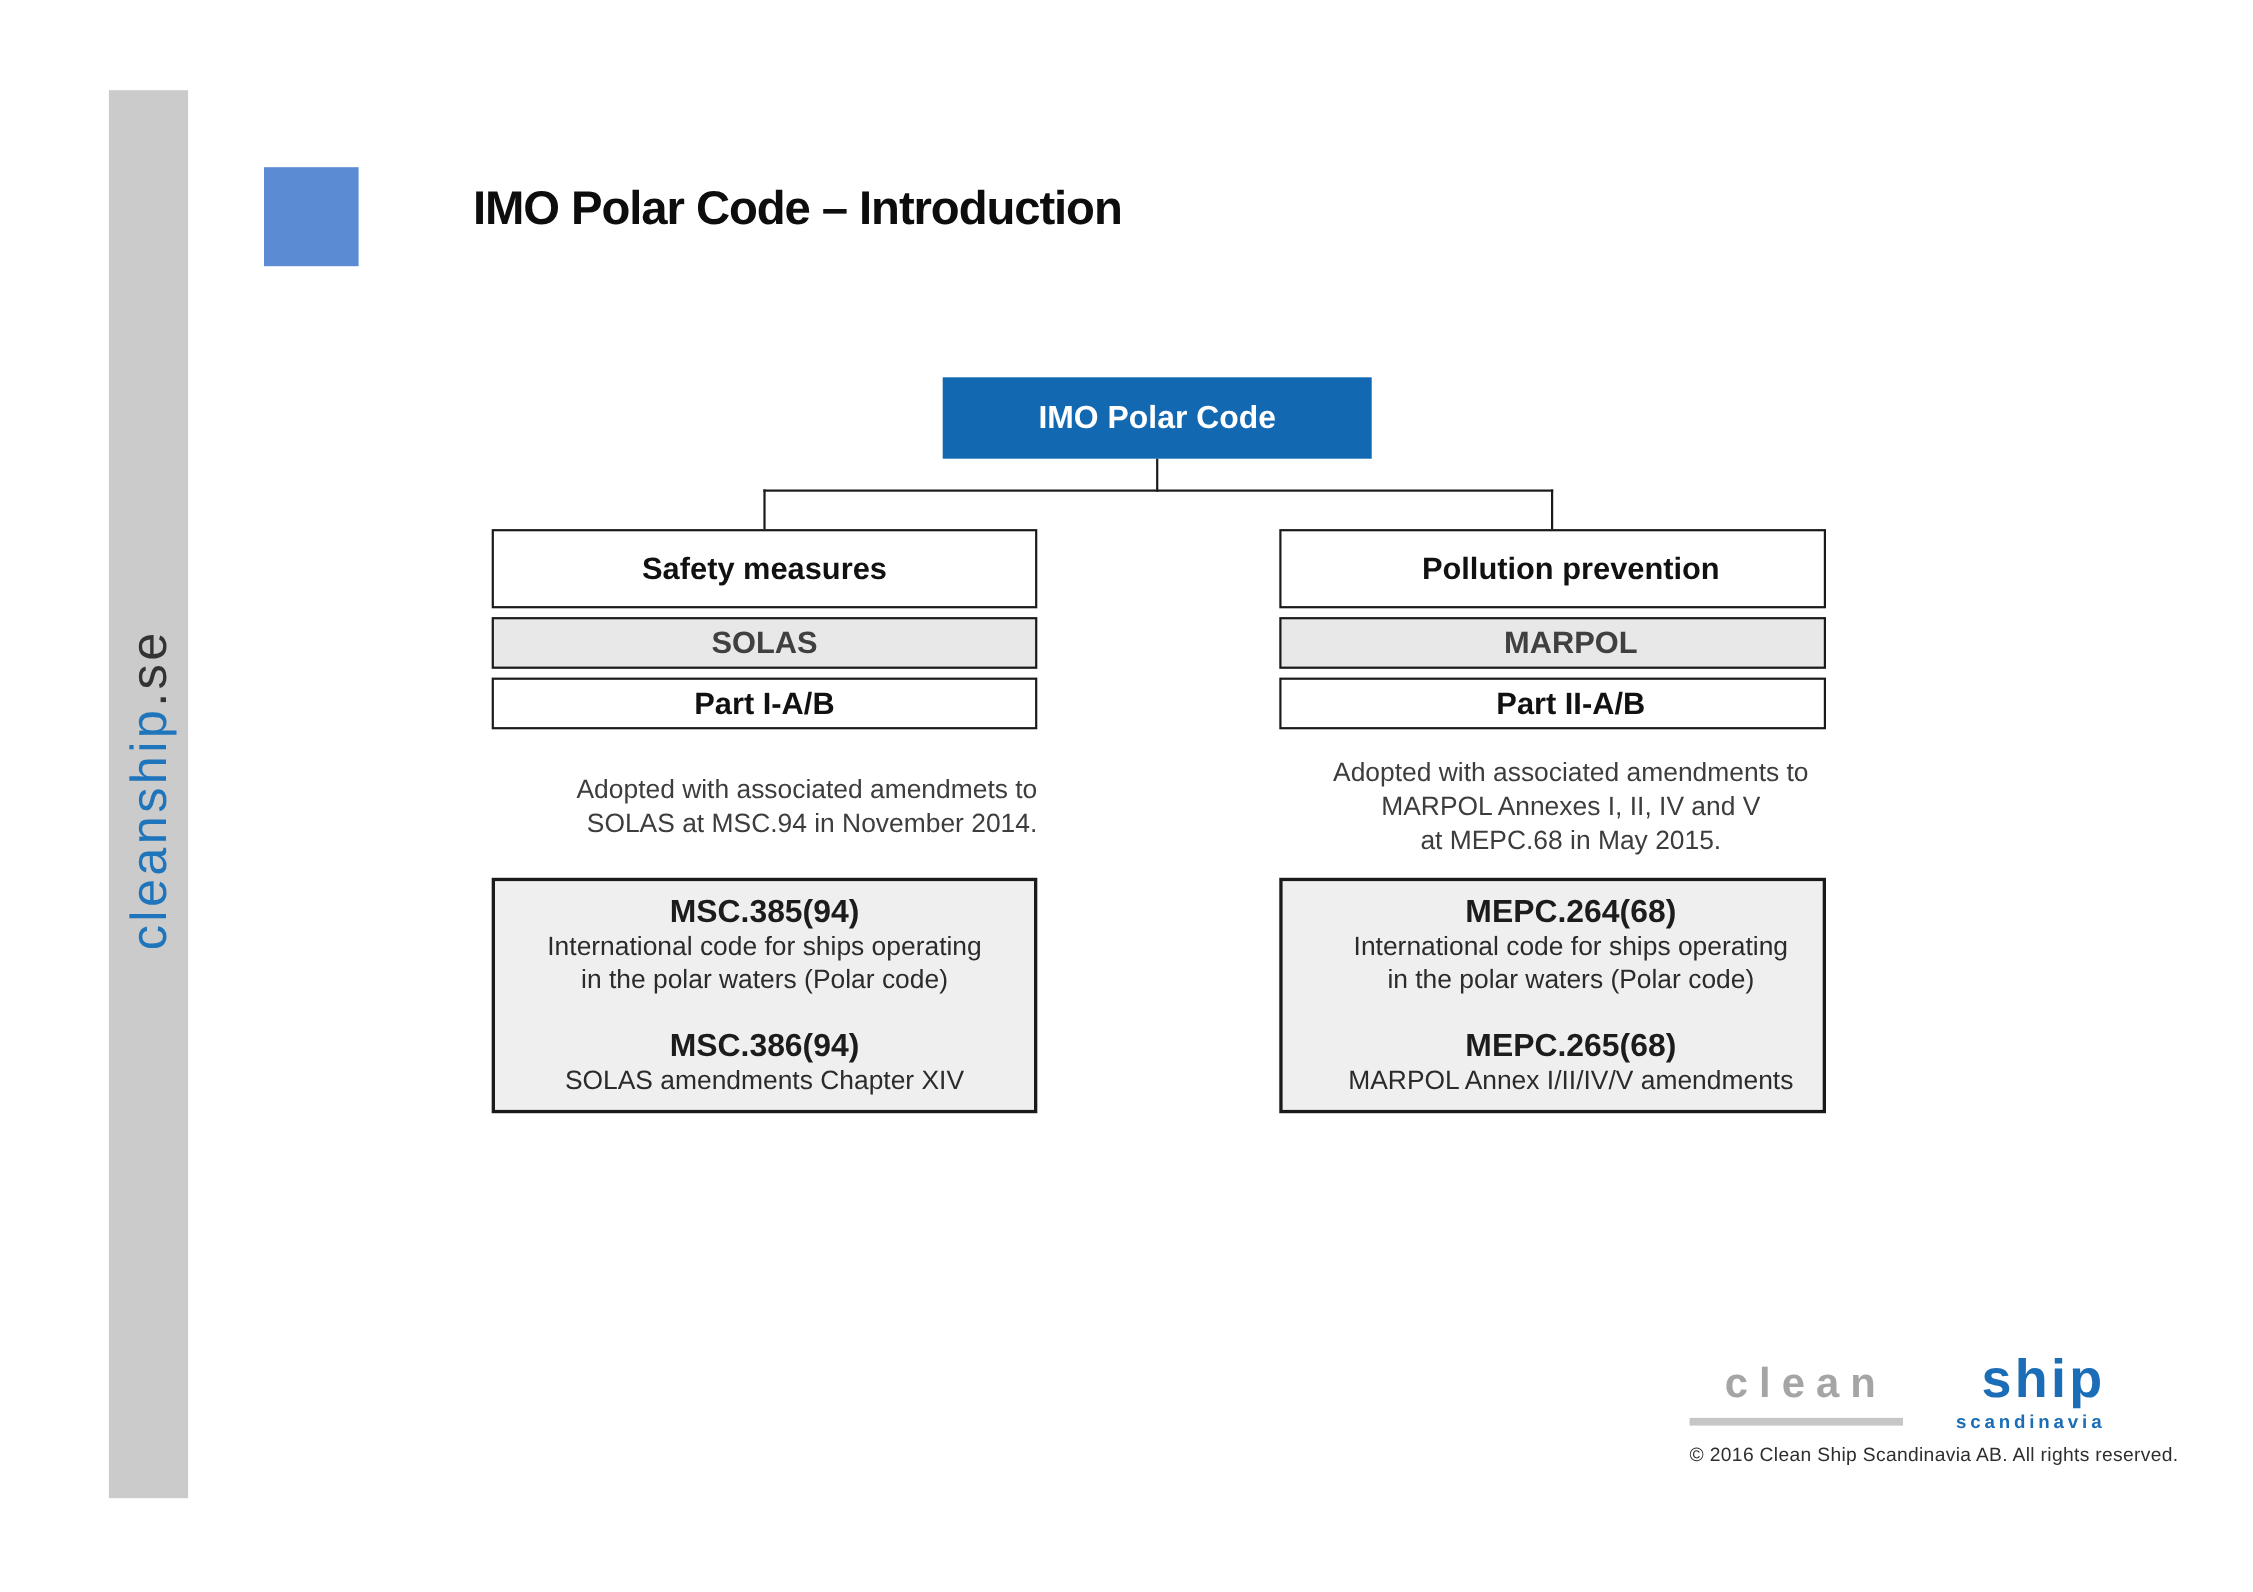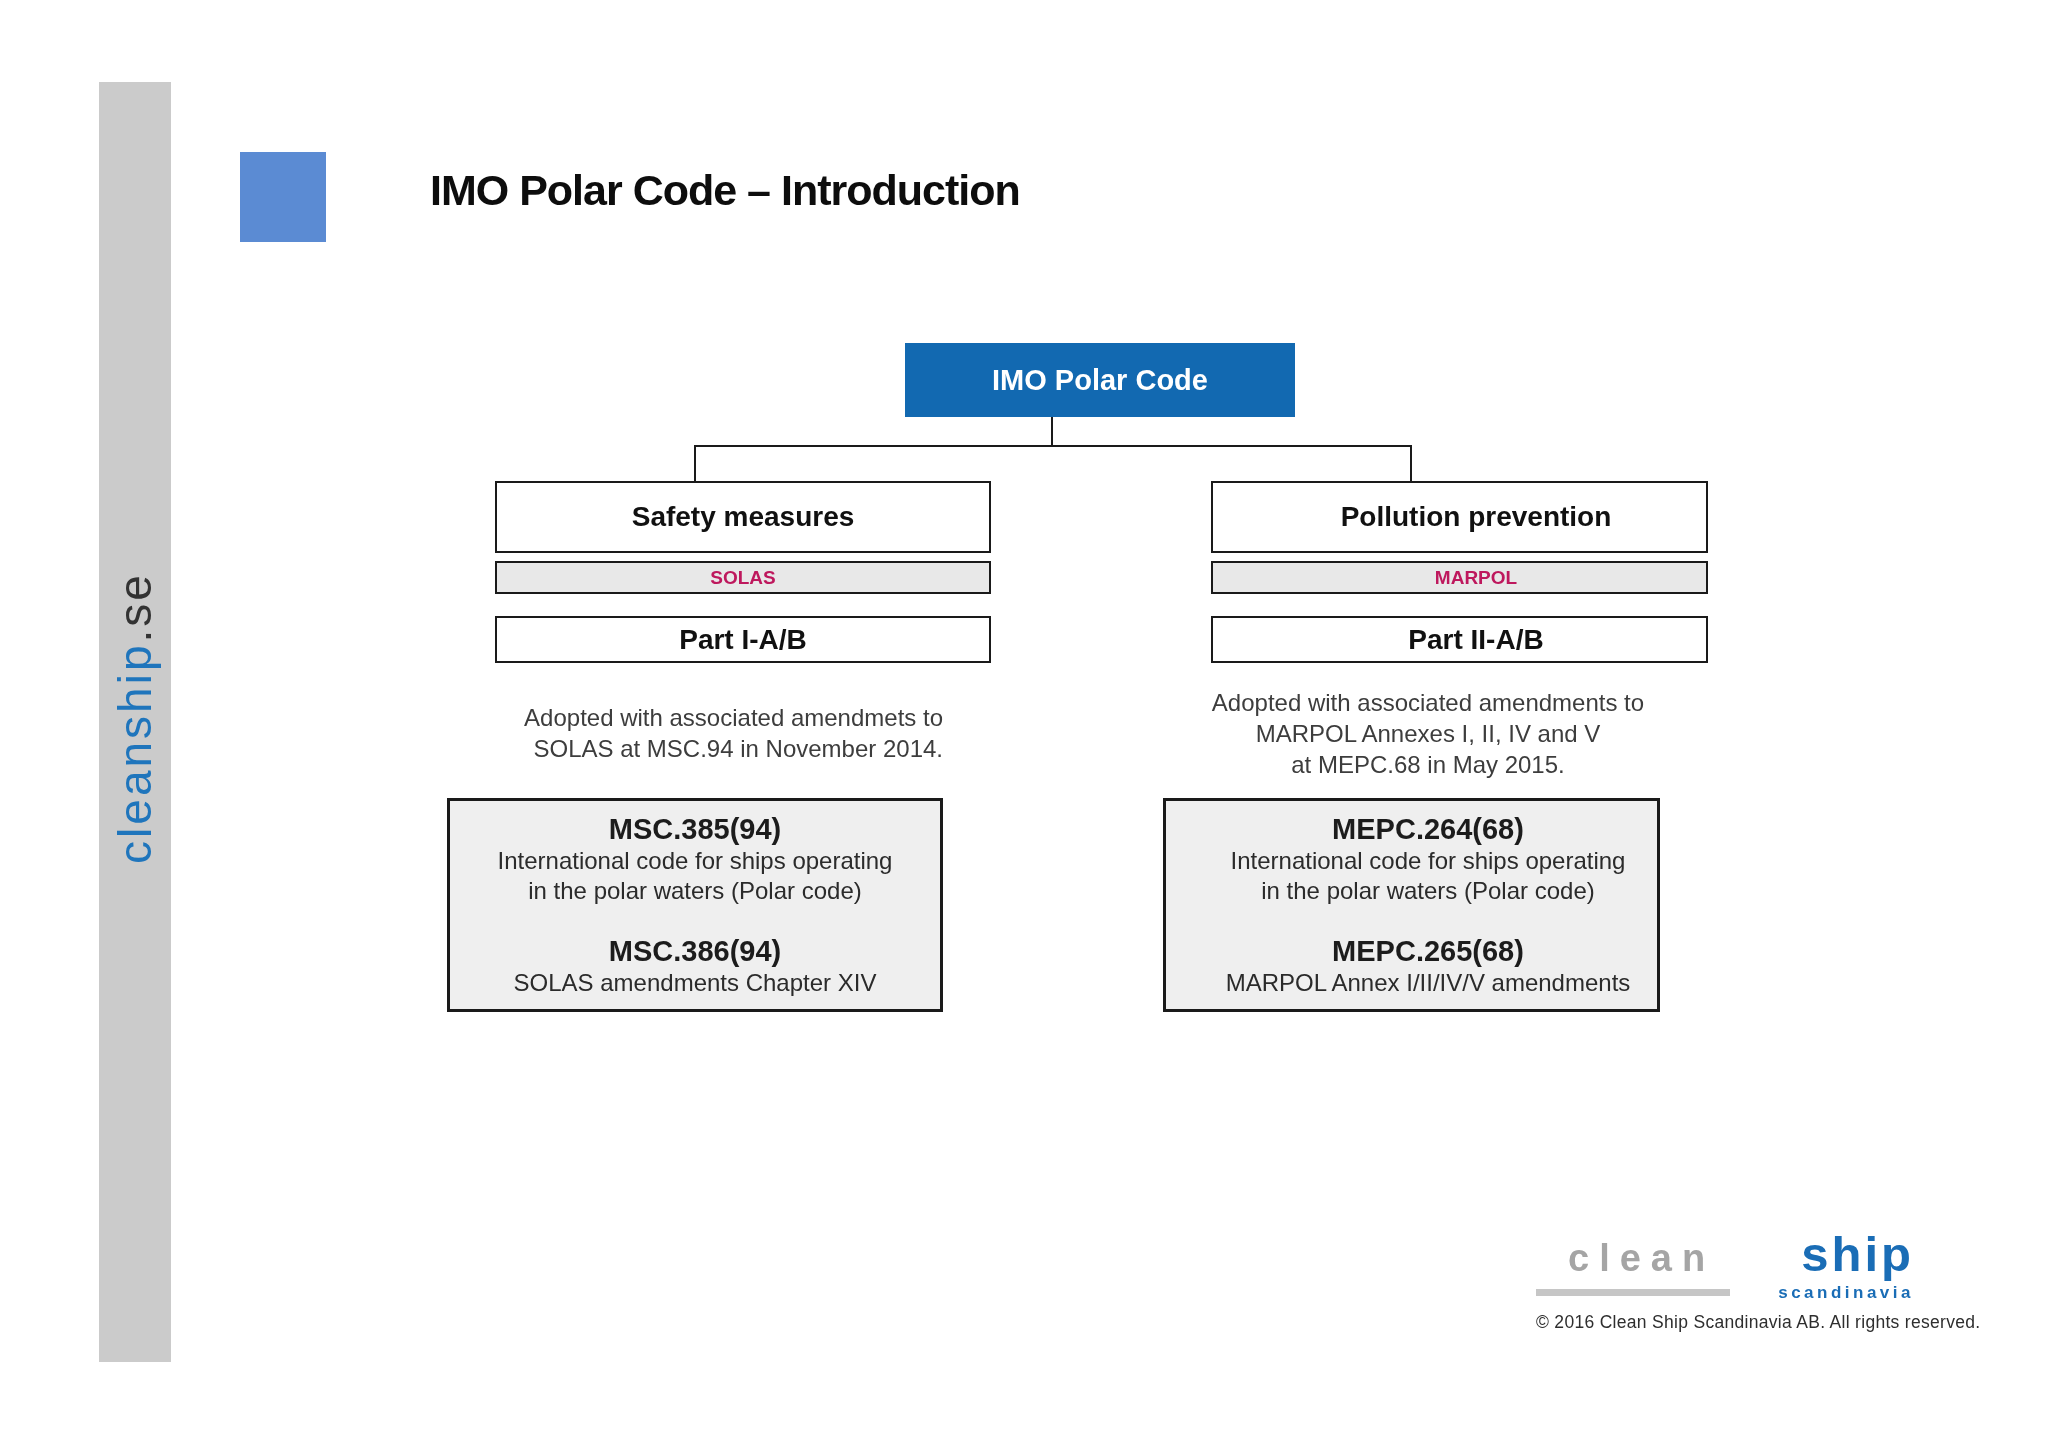--- a/index.html
+++ b/index.html
@@ -2,21 +2,21 @@
 <html style="--sidebar-bg: #cbcbcb; --sidebar-blue: #1f75bc; --sidebar-dark: #333333; --accent-blue: #5b8bd3; --root-blue: #1269b1; --line: #1a1a1a; --conv-fill: #e8e8e8; --res-fill: #efefef; --logo-gray: #a5a5a5; --logo-bar: #c6c6c6; --logo-blue: #1a6db6;"><head>
 <meta charset="utf-8">
 <style>
   html,body{margin:0;padding:0;}
   body{
     width:2048px;height:1447px;background:#ffffff;
     font-family:"Liberation Sans", sans-serif;
     position:relative;overflow:hidden;
   }
   .abs{position:absolute;box-sizing:border-box;}
-  .center{display:flex;align-items:center;justify-content:center;margin-left:48px;}
+  .center{display:flex;align-items:center;justify-content:center;}
 
   
   .sidebar-bar{left:99px;top:82px;width:72px;height:1280px;background:var(--sidebar-bg,#cbcbcb);}
   .sidebar-text{
     left:-65px;top:688px;width:400px;height:60px;line-height:60px;
     text-align:center;transform:rotate(-90deg);
     font-size:46px;letter-spacing:3px;white-space:nowrap;
   }
   .sidebar-text .brand{color:var(--sidebar-blue,#1f75bc);}
   .sidebar-text .suffix{color:var(--sidebar-dark,#333333);}
@@ -38,22 +38,22 @@
   .conn-v-root{left:1051px;top:417px;width:2px;height:30px;}
   .conn-h{left:694px;top:445px;width:718px;height:2px;}
   .conn-v-left{left:694px;top:445px;width:2px;height:37px;}
   .conn-v-right{left:1410px;top:445px;width:2px;height:37px;}
 
   .col-left{left:447px;width:496px;}
   .col-right{left:1163px;width:497px;padding-left:33px;}
 
   .hdr-box{top:481px;height:72px;background:#ffffff;border:2px solid var(--line,#1a1a1a);
     font-size:28px;font-weight:bold;color:#111;}
-  .conv-box{top:561px;height:33px;background:var(--conv-fill,#e8e8e8);
-    border:2px solid var(--line,#1a1a1a);font-size:19px;font-weight:bold;color:#be185d;}
+  .conv-box{top:561px;height:47px;background:var(--conv-fill,#e8e8e8);
+    border:2px solid var(--line,#1a1a1a);font-size:28px;font-weight:bold;color:#404040;}
   .part-box{top:616px;height:47px;background:#ffffff;border:2px solid var(--line,#1a1a1a);
     font-size:28px;font-weight:bold;color:#111;}
 
   .note{font-size:24px;line-height:31px;color:#3d3d3d;text-align:center;}
   .note-left{top:702px;text-align:right;}
   .note-right{top:687px;}
 
   .res-box{
     top:798px;height:214px;background:var(--res-fill,#efefef);
     border:3px solid var(--line,#1a1a1a);

